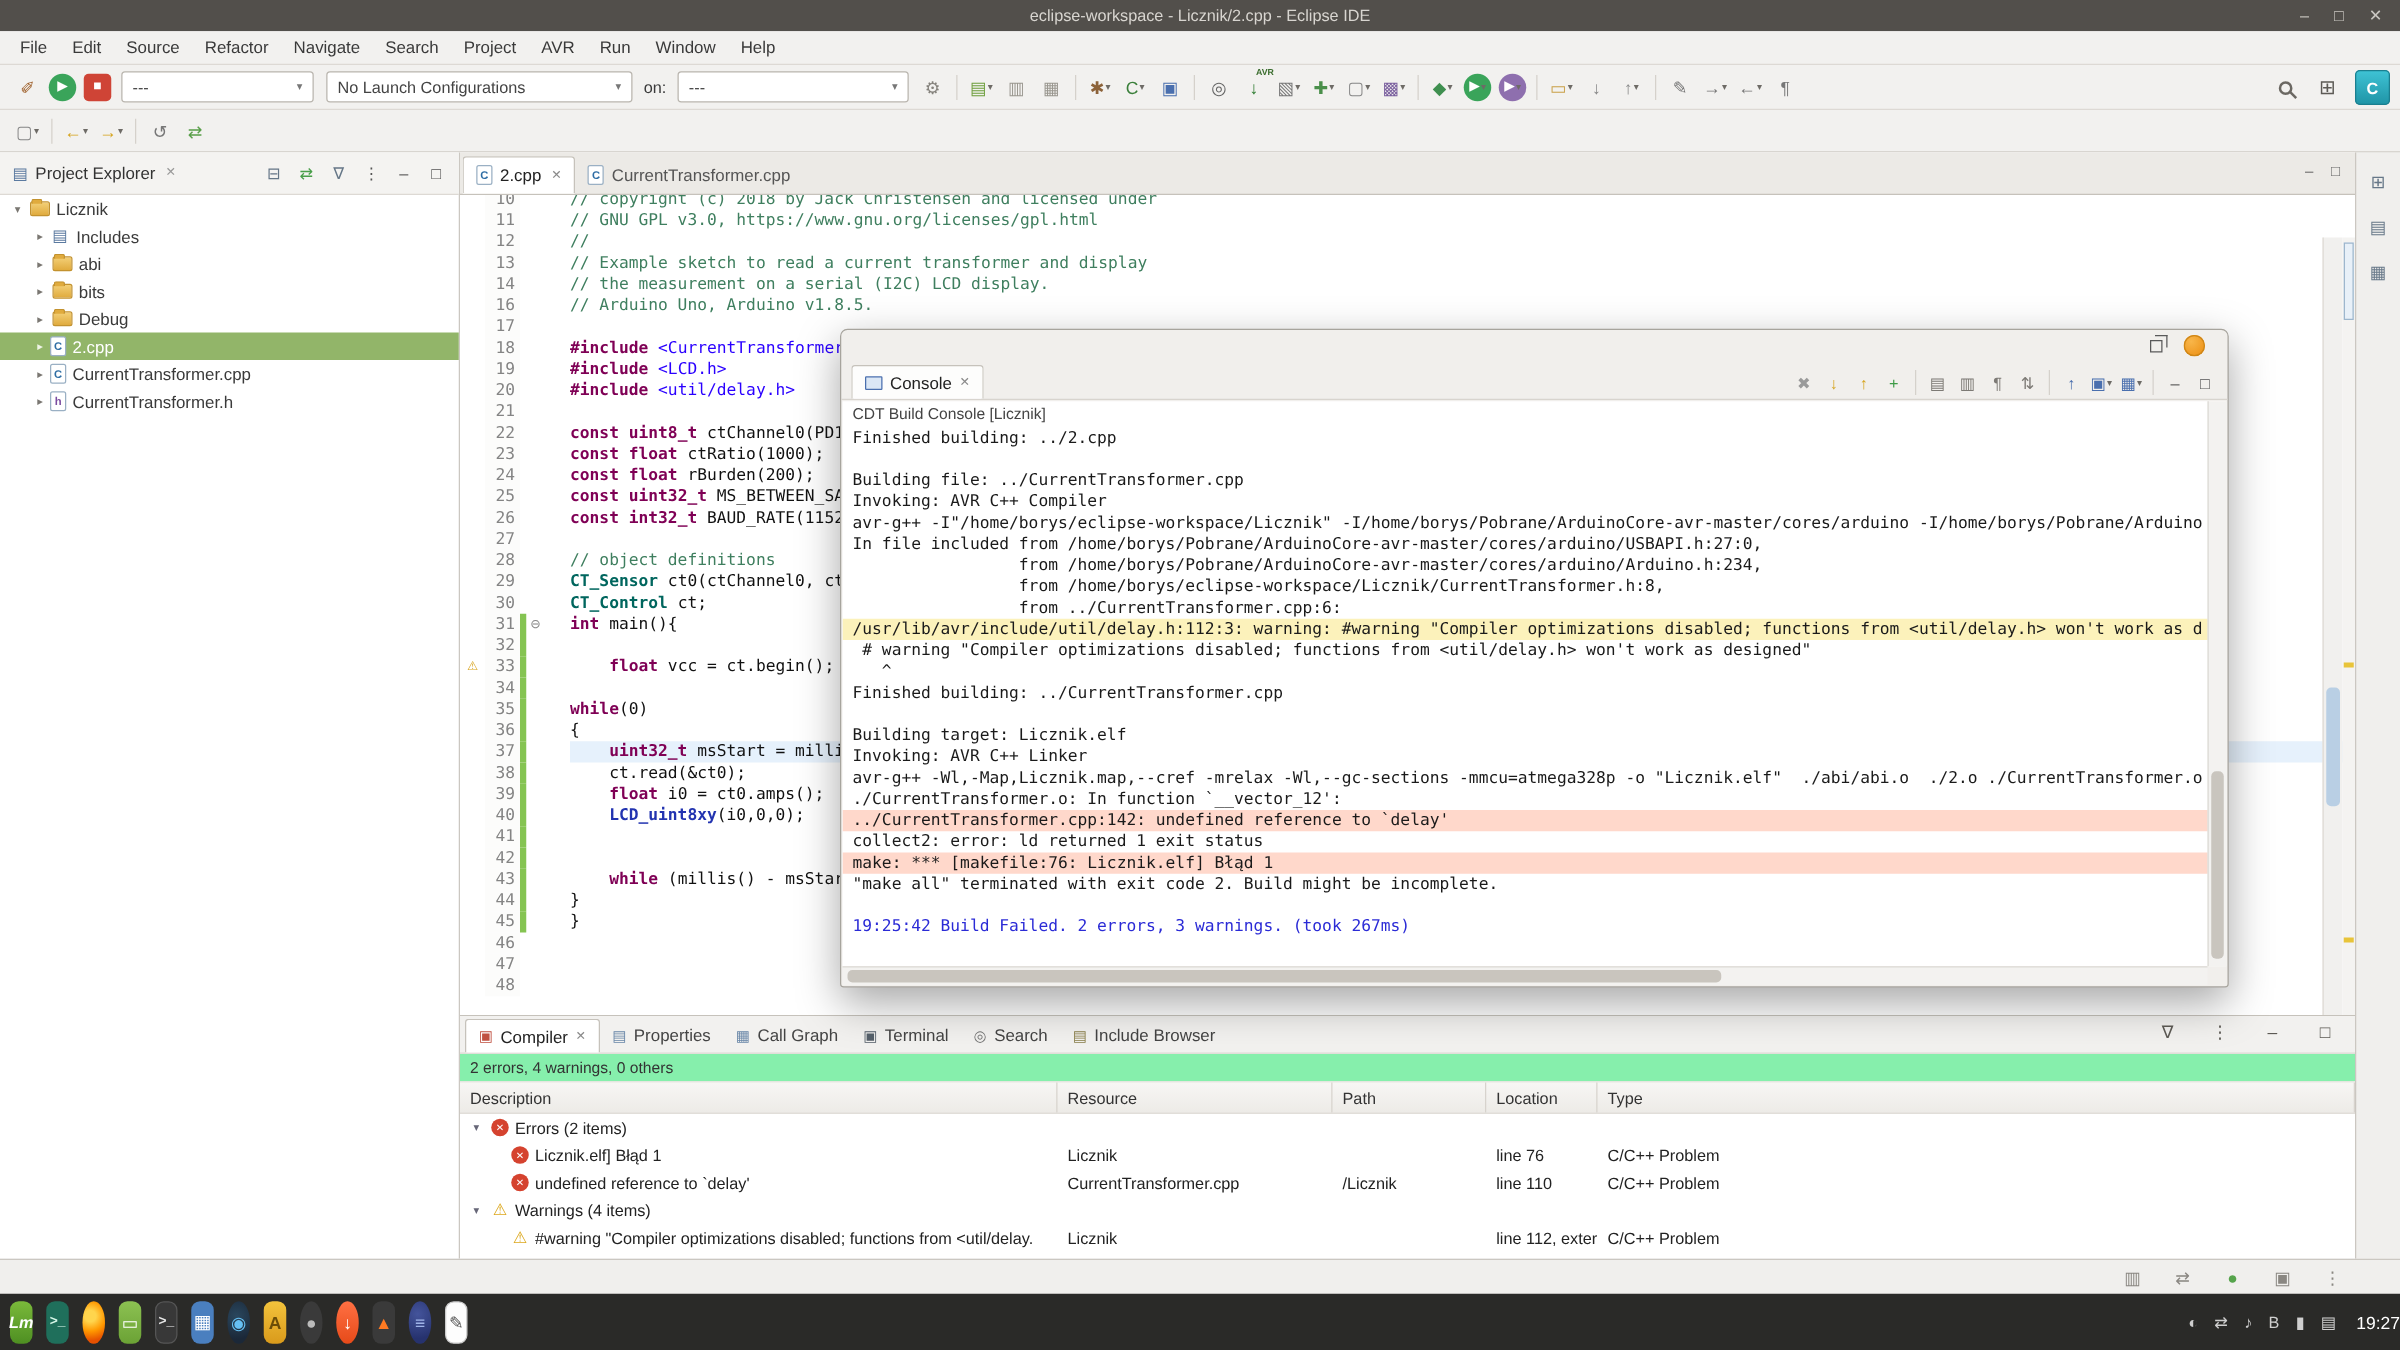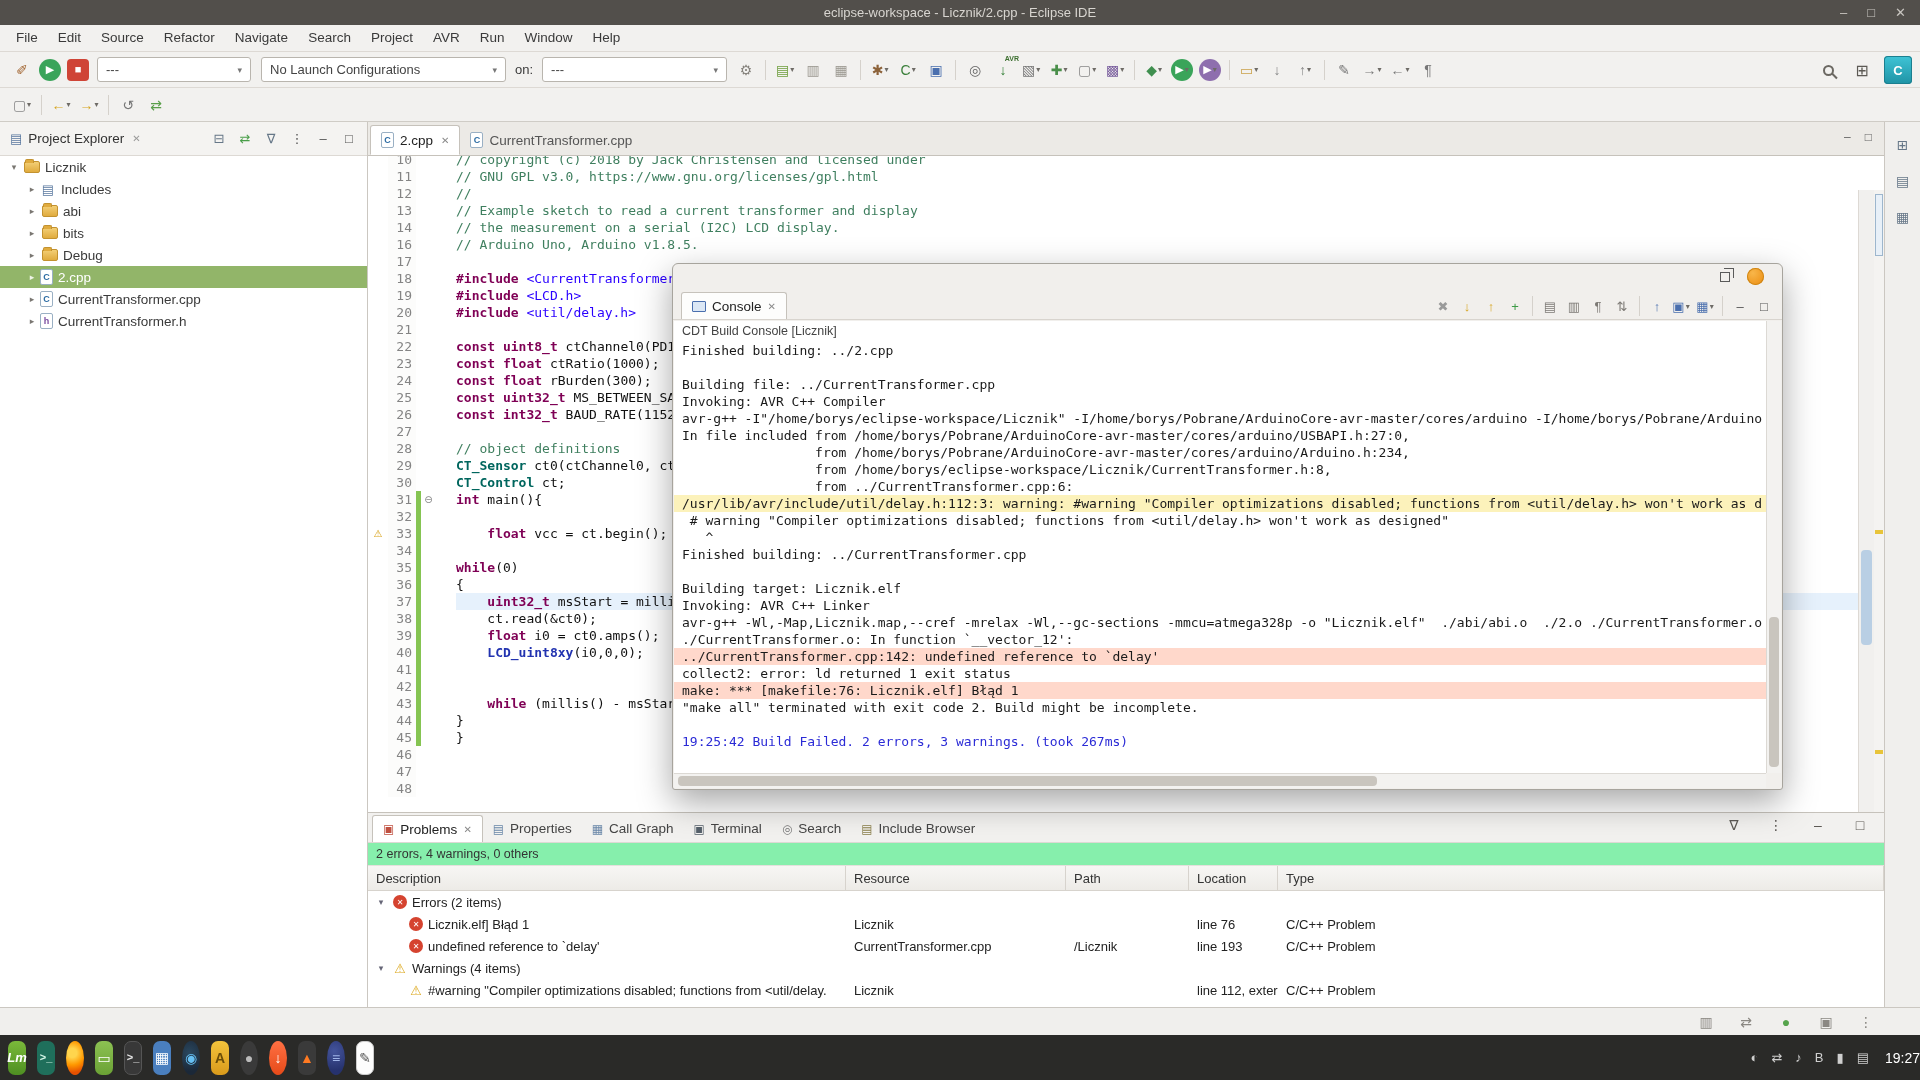--- a/index.html
+++ b/index.html
@@ -534,21 +534,21 @@
             <span class="ln">23</span>
             <span class="chg"></span>
             <span class="fold"></span>
             <span class="ct"><span class="k">const</span><span class="p"> </span><span class="k">float</span><span class="p"> ctRatio(1000);</span></span>
           </div>
           <div class="cl">
             <span class="ann"></span>
             <span class="ln">24</span>
             <span class="chg"></span>
             <span class="fold"></span>
-            <span class="ct"><span class="k">const</span><span class="p"> </span><span class="k">float</span><span class="p"> rBurden(300);</span></span>
+            <span class="ct"><span class="k">const</span><span class="p"> </span><span class="k">float</span><span class="p"> rBurden(200);</span></span>
           </div>
           <div class="cl">
             <span class="ann"></span>
             <span class="ln">25</span>
             <span class="chg"></span>
             <span class="fold"></span>
             <span class="ct"><span class="k">const</span><span class="p"> </span><span class="k">uint32_t</span><span class="p"> MS_BETWEEN_SAMPLES</span></span>
           </div>
           <div class="cl">
             <span class="ann"></span>
@@ -732,21 +732,21 @@
       </span>
       <span class="tbi">
         <span class="g" style="color: rgb(102, 119, 136);">▦</span>
       </span>
     </div>
 
   <div id="problems">
     <div id="ptabs">
       <div class="ptab active">
           <span class="pglyph" style="color: rgb(192, 80, 64);">▣</span>
-          <span>Problems</span>
+          <span>Compiler</span>
           <span class="tclose">✕</span>
         </div>
         <div class="ptab">
           <span class="pglyph" style="color: rgb(106, 135, 168);">▤</span>
           <span>Properties</span>
         </div>
         <div class="ptab">
           <span class="pglyph" style="color: rgb(106, 135, 168);">▦</span>
           <span>Call Graph</span>
         </div>
@@ -809,21 +809,21 @@
           <span class="cell">C/C++ Problem</span>
         </div>
         <div class="prow item">
           <span class="cell desc">
             <span class="gindent"></span>
             <span class="sev error">✕</span>
             <span class="dtext">undefined reference to `delay'</span>
           </span>
           <span class="cell">CurrentTransformer.cpp</span>
           <span class="cell">/Licznik</span>
-          <span class="cell">line 193</span>
+          <span class="cell">line 110</span>
           <span class="cell">C/C++ Problem</span>
         </div>
         <div class="prow group">
           <span class="cell desc">
             <span class="garrow">▾</span>
             <span class="sev warning">⚠</span>
             <span class="dtext">Warnings (4 items)</span>
           </span>
           <span class="cell"></span>
           <span class="cell"></span>

